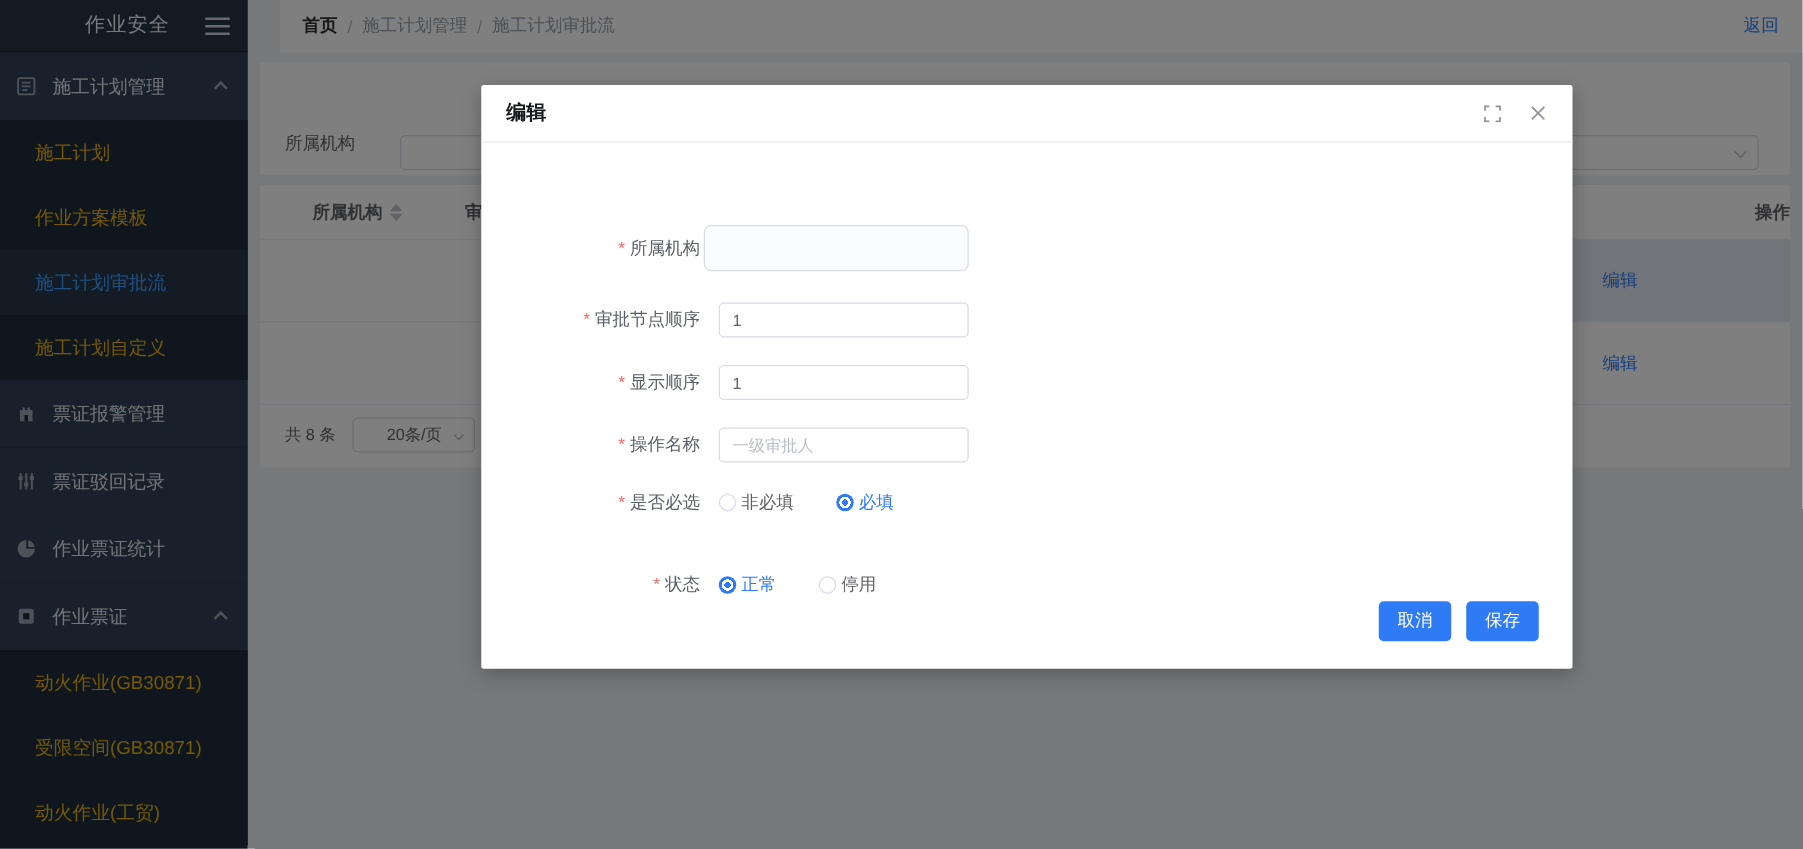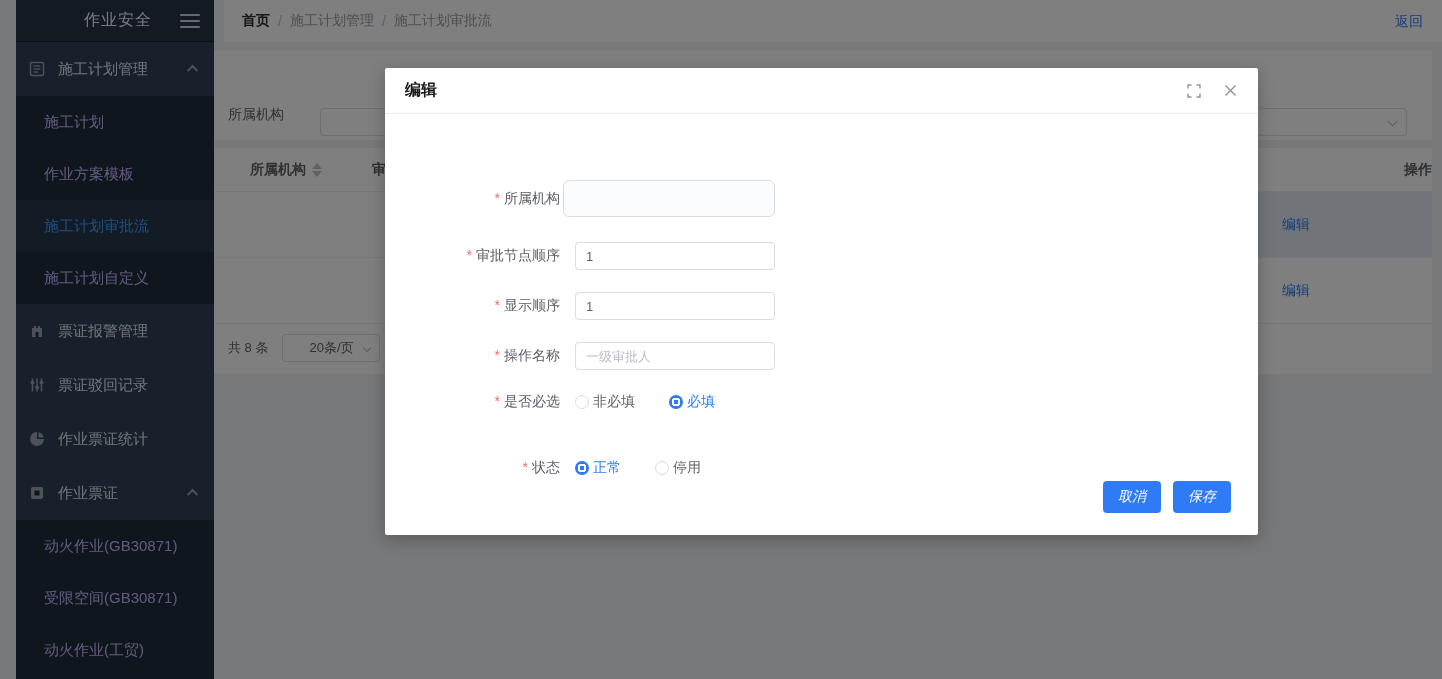--- a/index.html
+++ b/index.html
@@ -1,49 +1,49 @@
 <!DOCTYPE html>
 <html><head>
 <meta charset="utf-8">
 <style>
   * { margin:0; padding:0; box-sizing:border-box; }
   html,body { width:1442px; height:679px; overflow:hidden; }
   body { font-family:"Liberation Sans","DejaVu Sans",sans-serif; background:#eef0f4; position:relative; }
 
   
-  .sidebar { position:absolute; left:16px; top:0; width:198px; height:679px; background:#1f2d3d; z-index:10; }
+  .sidebar { position:absolute; left:0; top:0; width:198px; height:679px; background:#1f2d3d; z-index:10; }
   .sb-header { height:42px; background:#263445; display:flex; align-items:center; padding:0 14px 0 40px; border-bottom:1px solid #17222e; }
   .sb-title { flex:1; text-align:center; color:#f0f3f7; font-size:16px; letter-spacing:1px; }
   .hamburger { width:20px; height:14px; display:flex; flex-direction:column; justify-content:space-between; cursor:pointer; }
   .hamburger span { display:block; height:2px; background:#cdd4dd; border-radius:1px; }
   .sb-item { display:flex; align-items:center; padding:0 16px 0 12px; color:#e2e8f0; font-size:15px; cursor:pointer; }
   .sb-parent { height:54px; background:#304156; }
   .sb-parent .sb-label { margin-left:12px; flex:1; }
-  .sb-sub { height:52px; background:#1f2d3d; padding-left:28px; color:#c4b5fd; }
+  .sb-sub { height:52px; background:#1f2d3d; padding-left:28px; color:#eab308; }
   .sb-sub.active { color:#409eff; background:#26364a; }
   .sb-icon { width:18px; height:18px; flex:0 0 18px; display:flex; align-items:center; justify-content:center; }
   .chev-up { width:8px; height:8px; border-left:2px solid #9aa3b0; border-top:2px solid #9aa3b0; transform:rotate(45deg) translateY(2px); }
   .sb-group { background:#1f2d3d; }
 
   
   .main { position:absolute; left:198px; top:0; width:1244px; height:679px; background:#eef0f4; }
   .topbar { height:42px; background:#fff; display:flex; align-items:center; padding:0 19px 0 18px;margin-left:26px; }
   .breadcrumb { display:flex; align-items:center; gap:8px; font-size:14px; }
   .crumb-home { color:#303133; font-weight:bold; }
   .crumb-sep { color:#b4bac2; }
   .crumb { color:#97a0aa; }
   .topbar-right { margin-left:auto;text-align:center; }
   .link-blue { color:#2f7bf5; font-size:14px; cursor:pointer; text-decoration:none; }
 
   .card { position:absolute; left:10px; right:10px; background:#fff; border-radius:2px; }
   .filter-card { top:50px; height:90px; }
   .filter-label { position:absolute; left:20px; top:65px; transform:translateY(-50%); font-size:14px; color:#606266; }
   .sel { position:absolute; top:58px; height:28px; border:1px solid #d9dce3; border-radius:4px; background:#fff; }
   .sel .chev-dn { position:absolute; right:10px; top:9px; width:7px; height:7px; border-right:1.5px solid #b7bcc4; border-bottom:1.5px solid #b7bcc4; transform:rotate(45deg); }
-  .btn { display:inline-flex; align-items:center; justify-content:center; height:28px; padding:16px 15px; background:#2f7bf5; color:#fff; font-size:14px; border:none; border-radius:4px; cursor:pointer;font-style:italic; }
+  .btn { display:inline-flex; align-items:center; justify-content:center; height:28px; padding:16px 15px; background:#2f7bf5; color:#fff; font-size:14px; border:none; border-radius:4px; cursor:pointer; }
   .filter-btns { position:absolute; left:20px; top:100px; display:flex; gap:25px; }
   .collapse { position:absolute; right:26px; top:106px; display:flex; align-items:center; gap:6px; }
   .collapse .chev-up { border-color:#2f7bf5; width:7px; height:7px; }
 
   .table-card { top:148px; height:226px; }
   .th-row { height:44px; border-bottom:1px solid #ebeef5; position:relative; font-size:14px; color:#606266; font-weight:bold; }
   .th { position:absolute; top:0; height:44px; display:flex; align-items:center; }
   .sort-carets { display:inline-flex; flex-direction:column; margin-left:6px; gap:2px; }
   .caret-up { width:0; height:0; border-left:5px solid transparent; border-right:5px solid transparent; border-bottom:6px solid #c0c4cc; }
   .caret-dn { width:0; height:0; border-left:5px solid transparent; border-right:5px solid transparent; border-top:6px solid #c0c4cc; }

